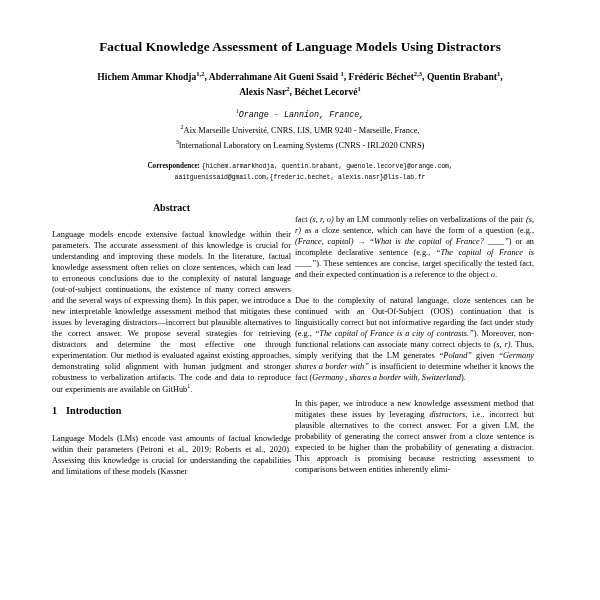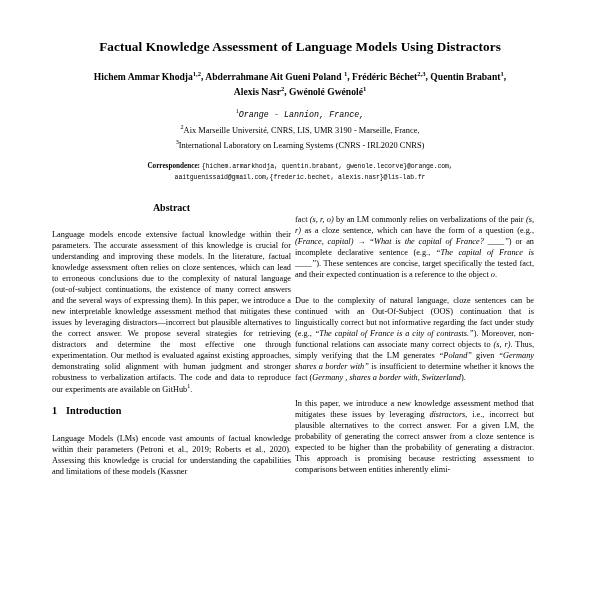--- a/index.html
+++ b/index.html
@@ -111,27 +111,27 @@
   }
 </style>
 </head>
 <body>
 
 <div class="page">
 
   <div class="title">Factual Knowledge Assessment of Language Models Using Distractors</div>
 
   <div class="authors">
-    <span>Hichem Ammar Khodja</span><sup>1,2</sup>, <span>Abderrahmane Ait Gueni Poland</span> <sup>1</sup>, <span>Frédéric Béchet</span><sup>2,3</sup>, <span>Quentin Brabant</span><sup>1</sup>,<br>
-    <span>Alexis Nasr</span><sup>2</sup>, <span>Gwénolé Gwénolé</span><sup>1</sup>
+    <span>Hichem Ammar Khodja</span><sup>1,2</sup>, <span>Abderrahmane Ait Gueni Ssaid</span> <sup>1</sup>, <span>Frédéric Béchet</span><sup>2,3</sup>, <span>Quentin Brabant</span><sup>1</sup>,<br>
+    <span>Alexis Nasr</span><sup>2</sup>, <span>Béchet Lecorvé</span><sup>1</sup>
   </div>
 
   <div class="affils">
     <div class="line"><sup>1</sup><span class="ital">Orange - Lannion, France,</span></div>
-    <div class="line"><sup>2</sup><span>Aix Marseille Université, CNRS, LIS, UMR 3190 - Marseille, France,</span></div>
+    <div class="line"><sup>2</sup><span>Aix Marseille Université, CNRS, LIS, UMR 9240 - Marseille, France,</span></div>
     <div class="line"><sup>3</sup><span>International Laboratory on Learning Systems (CNRS - IRL2020 CNRS)</span></div>
   </div>
 
   <div class="corresp">
     <span class="lbl">Correspondence:</span>
     <span class="mono">{hichem.armarkhodja, quentin.brabant, gwenole.lecorve}@orange.com,</span><br>
     <span class="mono">aaitguenissaid@gmail.com,{frederic.bechet, alexis.nasr}@lis-lab.fr</span>
   </div>
 
   <div class="columns">

